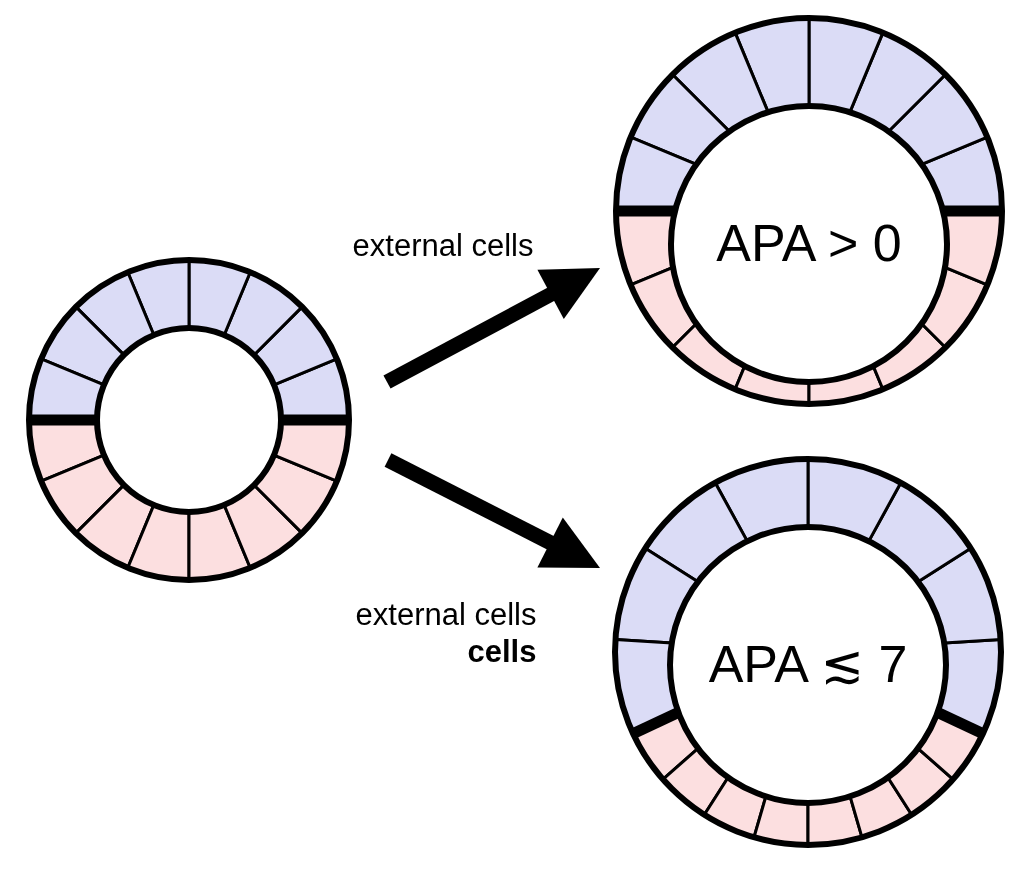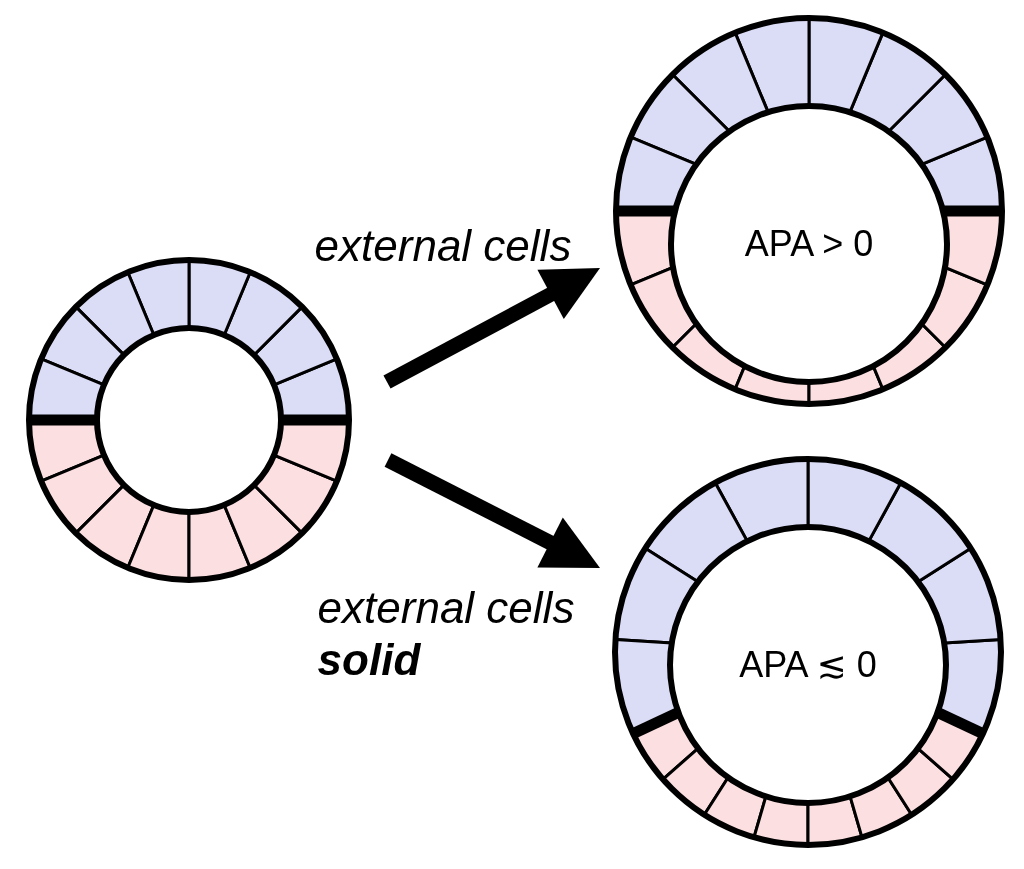--- a/index.html
+++ b/index.html
@@ -3,26 +3,26 @@
 <meta charset="utf-8">
 <style>
   html,body{margin:0;padding:0;background:#ffffff;}
   .stage{
     position:relative;width:1024px;height:869px;overflow:hidden;background:#ffffff;
     font-family:"Liberation Sans","DejaVu Sans",sans-serif;color:#000;
   }
   .stage svg{position:absolute;left:0;top:0;}
   .arrow-label{
     position:absolute;transform:translate(-50%,-50%);
-    text-align:left;font-size:44px;line-height:1.18;white-space:nowrap;font-style:italic;
+    text-align:right;font-size:31px;line-height:1.18;white-space:nowrap;
   }
   .arrow-label .bold-line{font-weight:bold;}
   .apa-label{
     position:absolute;transform:translate(-50%,-50%);
-    font-size:36px;line-height:1.1;white-space:nowrap;
+    font-size:52px;line-height:1.1;white-space:nowrap;
   }
 </style>
 </head>
 <body>
 
 <div class="stage">
 
   <svg id="diagram-svg" width="1024" height="869" viewBox="0 0 1024 869">
       <g>
         <path d="M 349.0 420.0 A 160 160 0 0 0 336.8 358.8 L 274.0 384.8 A 92 92 0 0 1 281.0 420.0 Z" fill="#dbdcf6" stroke="#000000" stroke-width="3" stroke-linejoin="round"></path>
@@ -99,20 +99,20 @@
         <polygon points="600,568 537.4,567.5 562.8,517.6" fill="#000000"></polygon>
       </g>
     </svg>
 
   <div class="arrow-label" style="left:443px;top:246px;">
     <div>external cells</div>
   </div>
 
   <div class="arrow-label" style="left:446px;top:634px;">
     <div>external cells</div>
-    <div class="bold-line">solid</div>
+    <div class="bold-line">cells</div>
   </div>
 
   <div class="apa-label" style="left: 809px; top: 244px;">APA &gt; 0</div>
 
-  <div class="apa-label" style="left: 808px; top: 665px;">APA ≲ 0</div>
+  <div class="apa-label" style="left: 808px; top: 665px;">APA ≲ 7</div>
 
 </div>
 
 </body></html>

